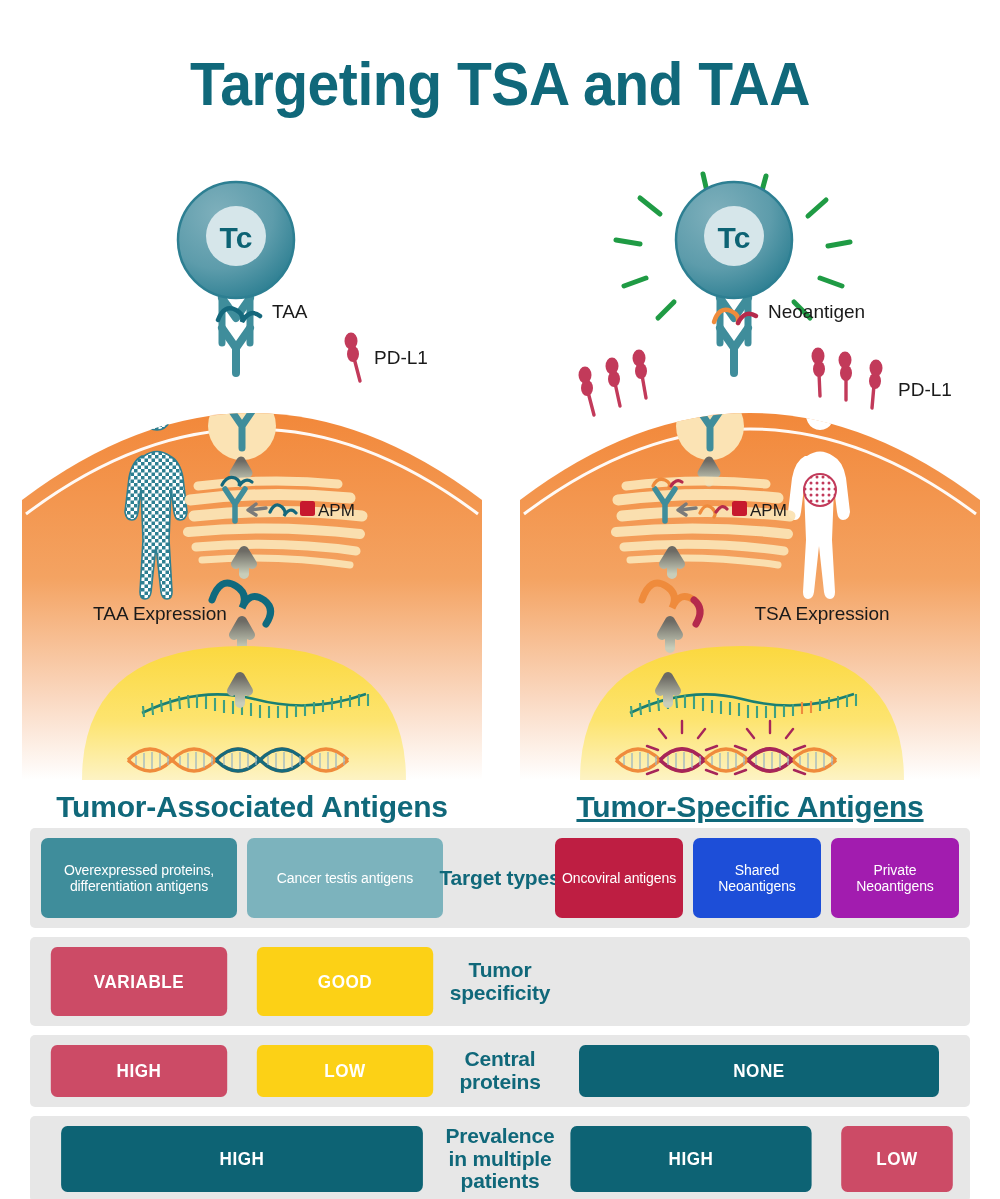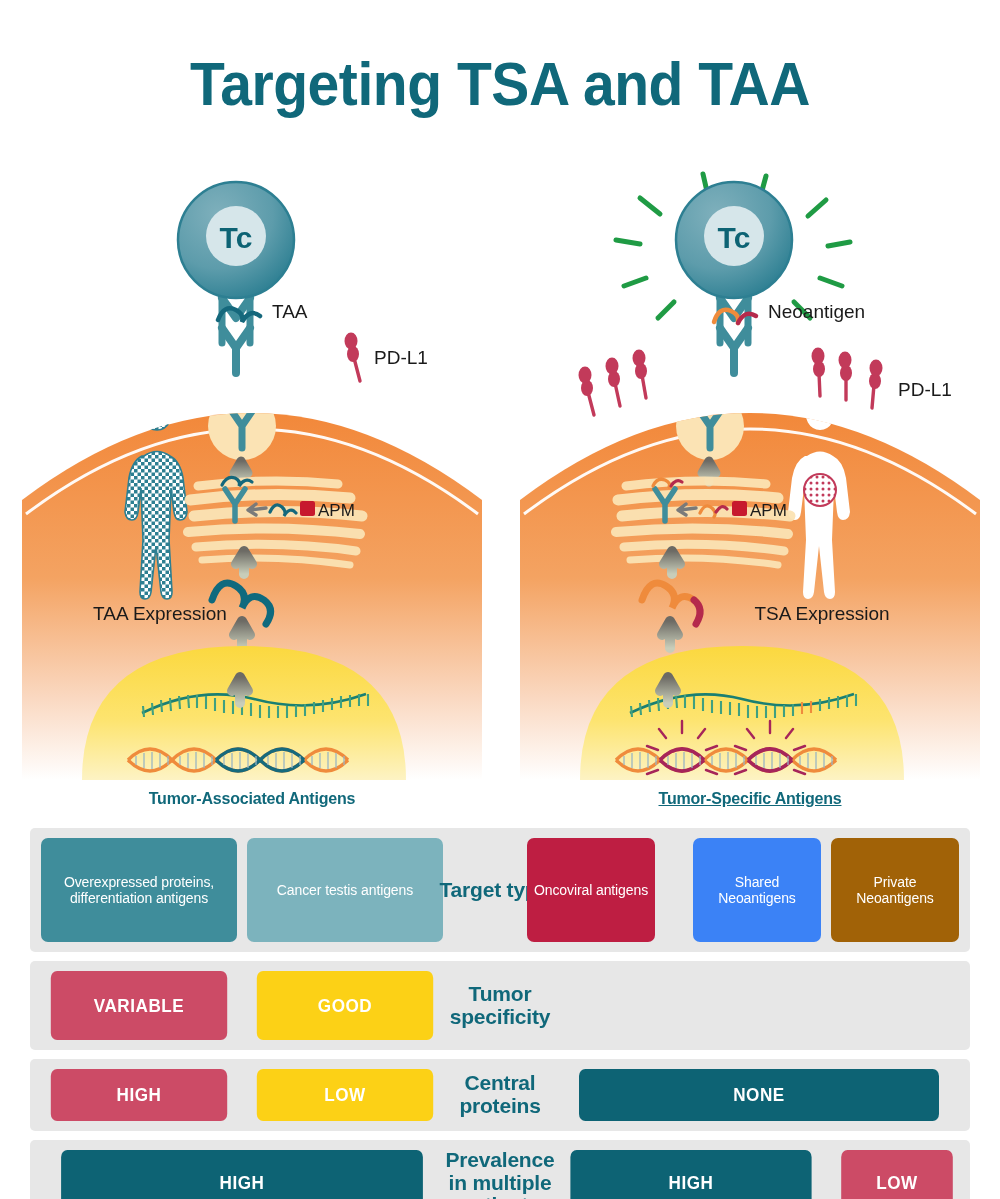--- a/index.html
+++ b/index.html
@@ -18,21 +18,21 @@
   .panel{position:absolute; top:168px; width:460px; height:612px;}
   #panel-left{left:22px;}
   #panel-right{left:520px;}
 
   .panel-svg{position:absolute;left:0;top:0;width:460px;height:612px;}
 
   
   .sec-head{
     position:absolute; top:790px; width:460px; text-align:center;
     font-family:"Liberation Sans","DejaVu Sans",sans-serif;
-    font-weight:bold; font-size:16px; color:#10687a; letter-spacing:-0.2px;
+    font-weight:bold; font-size:30px; color:#10687a; letter-spacing:-0.2px;
   }
   #head-left{left:22px;}
   #head-right{left:520px;text-decoration:underline;}
 
   
   #table{position:absolute; left:30px; top:828px; width:940px;}
   .trow{
     position:relative; width:940px; background:#e7e7e7; border-radius:5px;
     margin-bottom:9px; box-sizing:border-box;
   }
@@ -57,21 +57,21 @@
   }
   .rowlabel{
     position:absolute; left:50%; top:0; bottom:0; width:130px;
     transform:translateX(-50%);
     display:flex; align-items:center; justify-content:center; text-align:center;
     font-family:"Liberation Sans Narrow","Liberation Sans",sans-serif;
     font-weight:bold; font-size:21px; color:#10687a; line-height:1.08;
     letter-spacing:-0.2px;
   }
   
-  #row-0{height:124px;}
+  #row-0{height:100px;}
   #row-1{height:89px;}
   #row-2{height:72px;}
   #row-3{height:86px;}
 </style>
 </head>
 <body>
 
 <div id="title">Targeting TSA and TAA</div>
 
 <div class="panel" id="panel-left">
@@ -391,22 +391,22 @@
 
 <div id="table">
     <div class="trow" id="row-0">
       <div class="side left">
         <div class="cell desc" style="background: rgb(63, 141, 155); width: 196px;">Overexpressed proteins, differentiation antigens</div>
         <div class="cell desc" style="background: rgb(124, 179, 189); width: 196px; text-align: right;">Cancer testis antigens</div>
       </div>
       <div class="rowlabel">Target types</div>
       <div class="side right">
         <div class="cell desc" style="background: rgb(190, 30, 66); width: 128px;">Oncoviral antigens</div>
-        <div class="cell desc" style="background: #3b82f6; width: 128px; margin-left: 28px;">Shared Neoantigens</div>
-        <div class="cell desc" style="background: #a16207; width: 128px;">Private Neoantigens</div>
+        <div class="cell desc" style="background: #1d4ed8; width: 128px;">Shared Neoantigens</div>
+        <div class="cell desc" style="background: #a21caf; width: 128px;">Private Neoantigens</div>
       </div>
     </div>
     <div class="trow" id="row-1">
       <div class="side left">
         <div class="cell val" style="background: rgb(204, 75, 102); width: 196px;">VARIABLE</div>
         <div class="cell val" style="background: rgb(252, 209, 22); width: 196px;">GOOD</div>
       </div>
       <div class="rowlabel">Tumor specificity</div>
     </div>
     <div class="trow" id="row-2">

